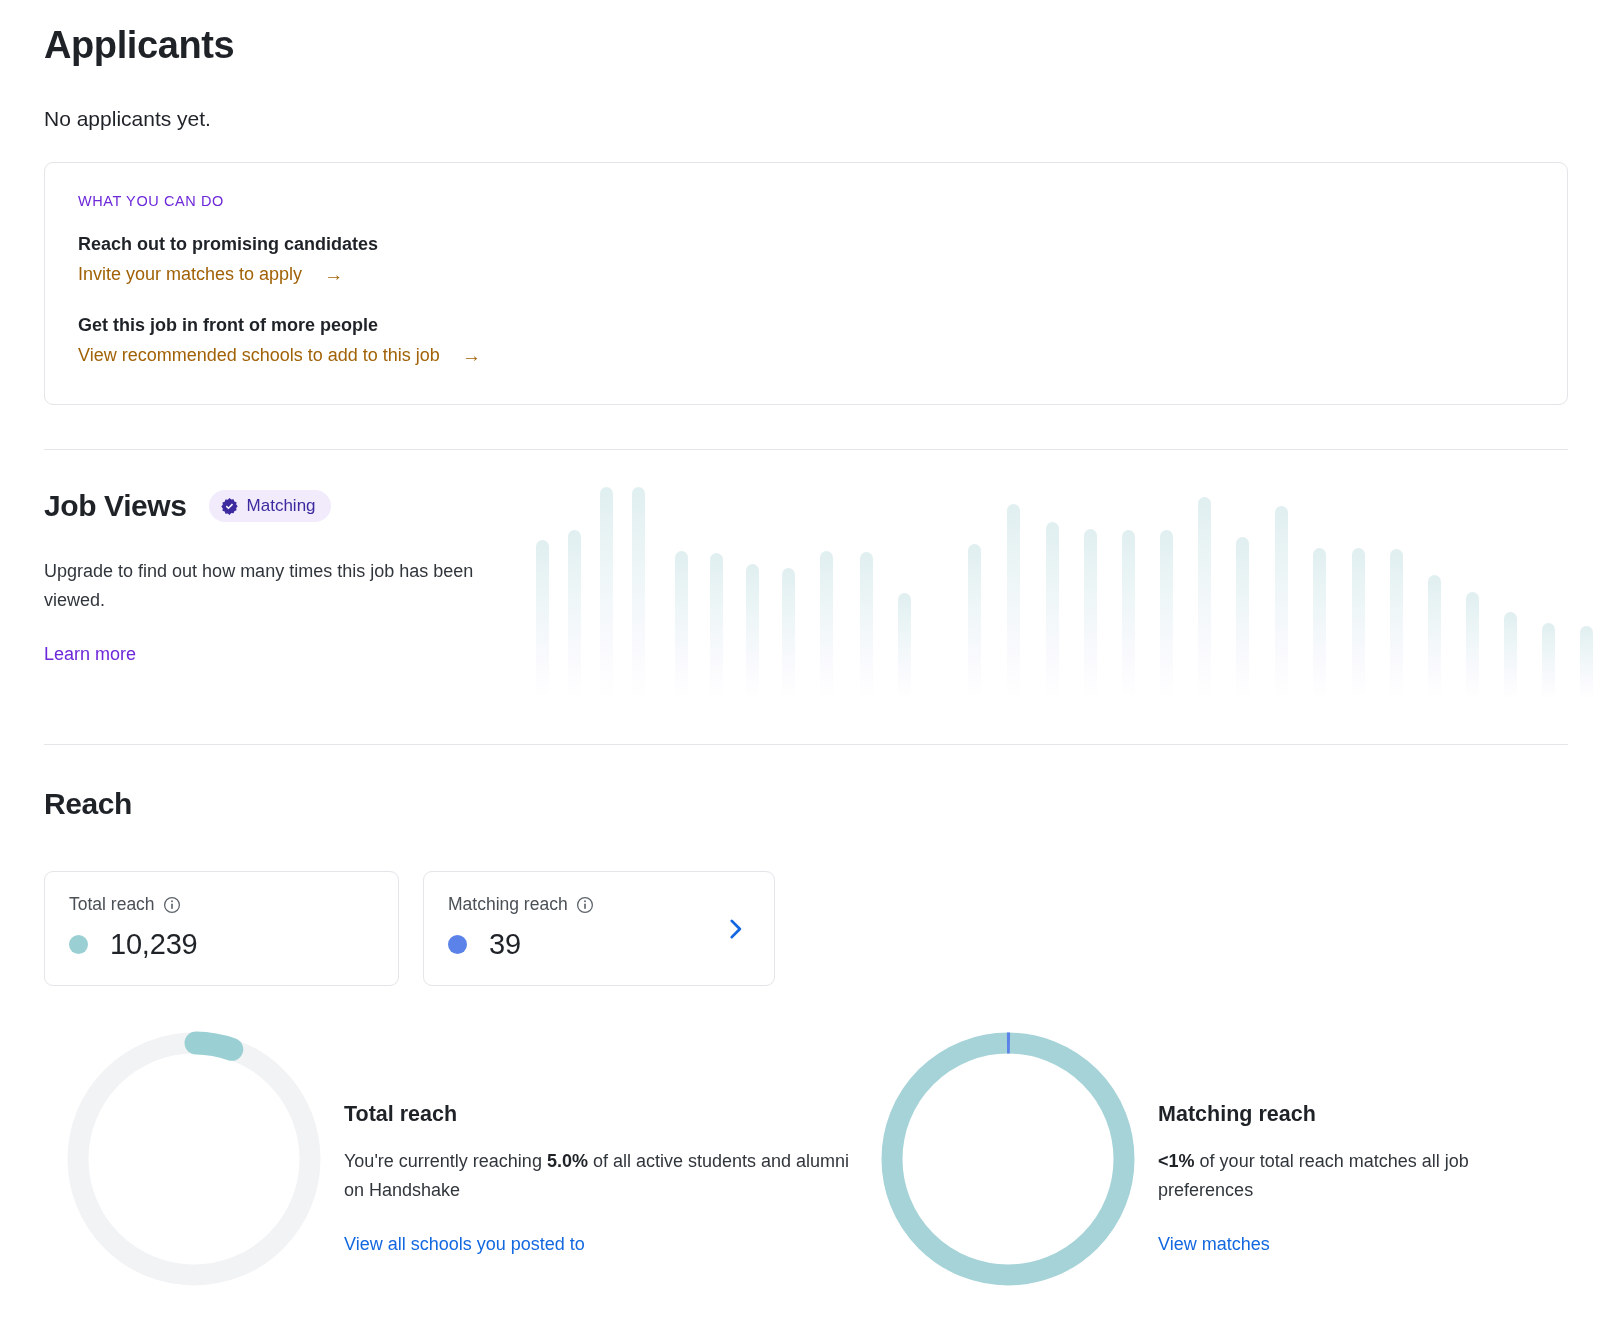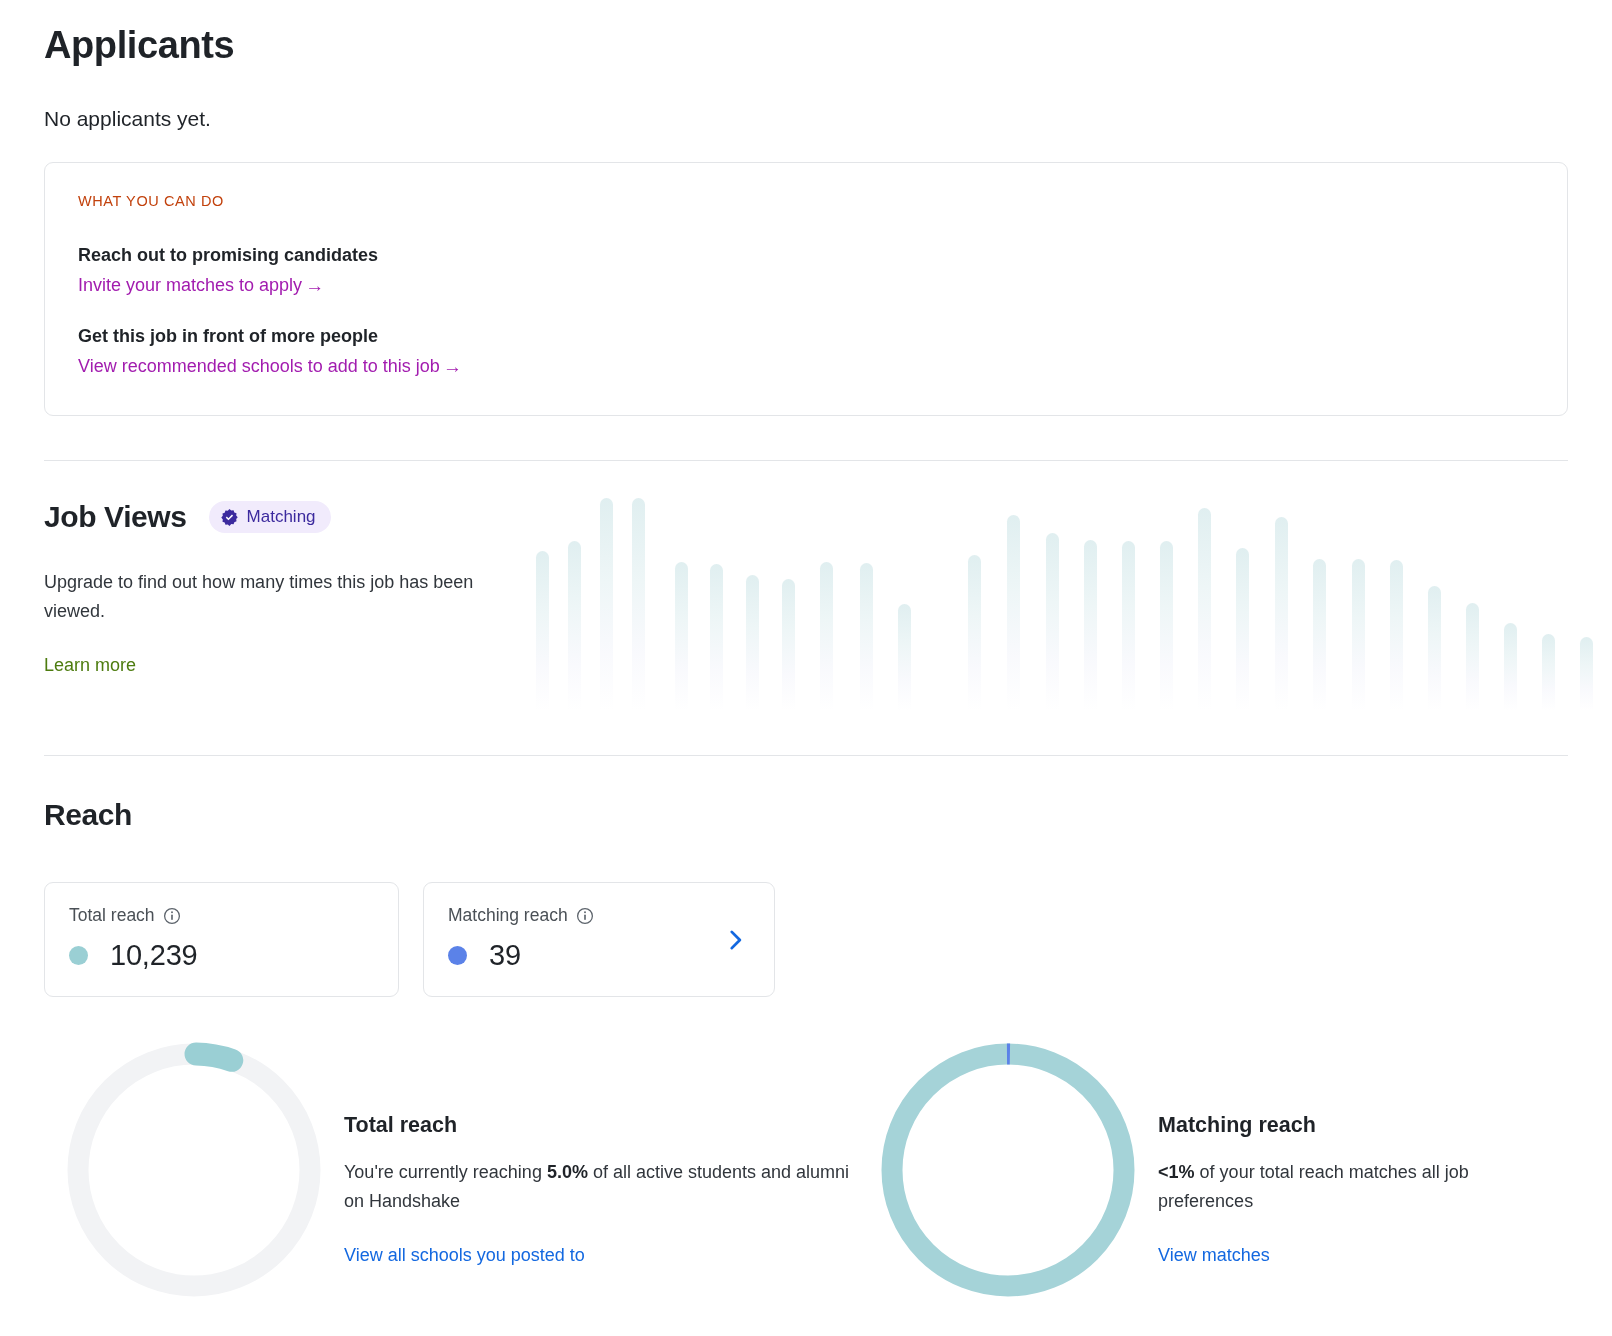--- a/index.html
+++ b/index.html
@@ -33,37 +33,37 @@
   .whatyoucando-card {
     margin-top: 31px;
     border: 1px solid #e3e5e8;
     border-radius: 9px;
     padding: 30px 33px 38px 33px;
     background: #fff;
   }
   .eyebrow {
     font-size: 14.5px;
     letter-spacing: 0.6px;
-    color: #c2410c;
+    color: #6d28d9;
     text-transform: uppercase;
-    margin-bottom: 36px;
+    margin-bottom: 25px;
   }
   .cando-head {
     font-size: 18px;
     font-weight: bold;
     color: #1f2328;
     margin-bottom: 9px;
   }
   .cando-link {
     font-size: 18px;
-    color: #a21caf;
+    color: #a16207;
     text-decoration: none;
     display: inline-flex;
     align-items: center;
-    gap: 3px;
+    gap: 22px;
     cursor: pointer;
   }
   .cando-block + .cando-block { margin-top: 30px; }
   .arrow-ico { font-size: 19px; line-height: 1; }
 
   .divider {
     height: 1px;
     background: #e3e5e8;
     margin: 44px 44px 0 44px;
   }
@@ -103,21 +103,21 @@
     font-size: 18px;
     line-height: 1.62;
     color: #31363c;
     margin-top: 34px;
     max-width: 440px;
   }
   .jv-learn {
     display: inline-block;
     margin-top: 29px;
     font-size: 18px;
-    color: #4d7c0f;
+    color: #6d28d9;
     text-decoration: none;
     cursor: pointer;
   }
   .chart-area {
     position: absolute;
     left: 520px;
     top: 0px;
     width: 1092px;
     height: 250px;
     overflow: hidden;

